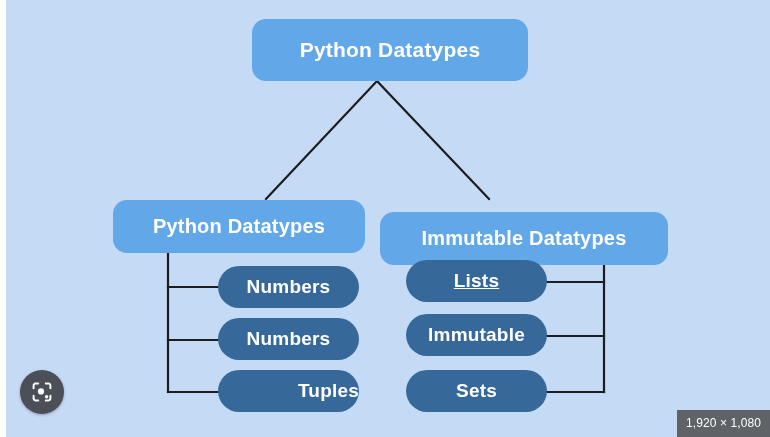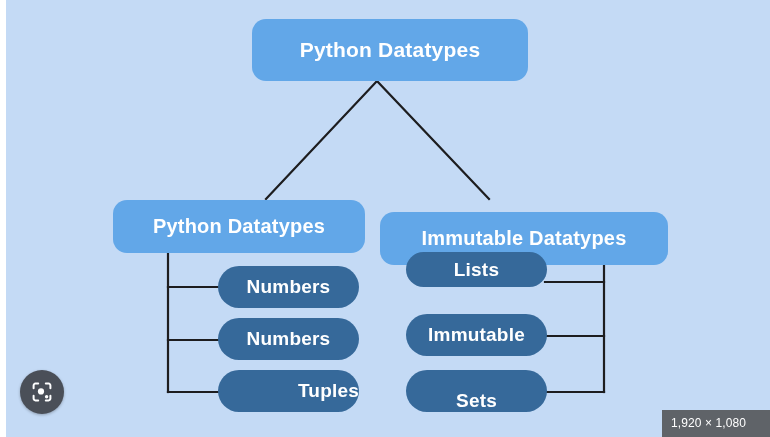--- a/index.html
+++ b/index.html
@@ -79,23 +79,23 @@
   
   #node-mutable   { left: 107px; top: 200px; width: 252px; height: 53px; }
   #node-immutable { left: 374px; top: 200px; width: 288px; height: 53px; margin-top: 12px; }
 
   
   #node-numbers { left: 212px; top: 266px; width: 141px; height: 42px; }
   #node-strings { left: 212px; top: 318px; width: 141px; height: 42px; }
   #node-tuples  { left: 212px; top: 370px; width: 141px; height: 42px; justify-content: flex-end; }
 
   
-  #node-lists      { left: 400px; top: 252px; width: 141px; height: 35px; }
+  #node-lists      { left: 400px; top: 260px; width: 141px; height: 42px; text-decoration: underline; }
   #node-dictionary { left: 400px; top: 314px; width: 141px; height: 42px; }
-  #node-sets       { left: 400px; top: 370px; width: 141px; height: 42px; align-items: flex-end; }
+  #node-sets       { left: 400px; top: 370px; width: 141px; height: 42px; }
 
   
   #lens-button {
     position: absolute;
     left: 14px;
     bottom: 23px;
     width: 44px;
     height: 44px;
     border-radius: 50%;
     background: #4a4f58;
@@ -108,21 +108,21 @@
 
   
   #resolution-badge {
     position: absolute;
     right: 0px;
     bottom: 0px;
     background: #5f6368;
     color: #ffffff;
     font-size: 12px;
     line-height: 1;
-    padding: 7px 24px 8px 9px;
+    padding: 7px 9px 8px 9px;
     letter-spacing: 0.1px;
     white-space: nowrap;
     user-select: none;
     text-align: center;
   }
 </style>
 </head>
 <body>
 
 <div id="viewer">

